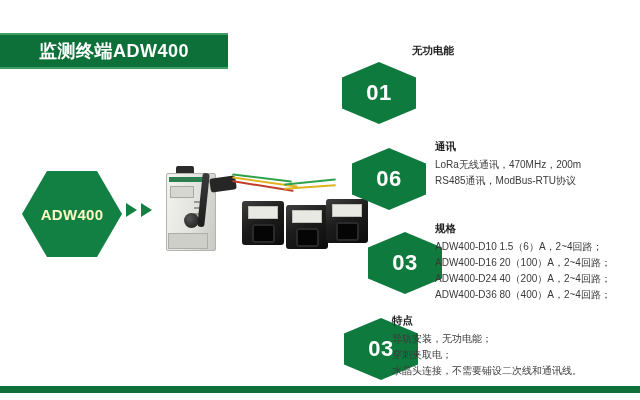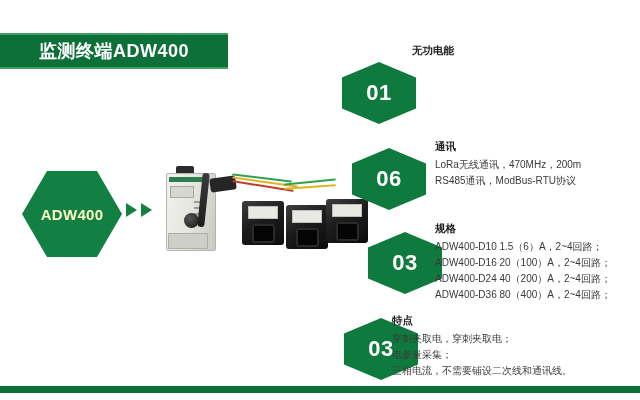--- a/index.html
+++ b/index.html
@@ -336,20 +336,20 @@
   <div class="text-block" id="block-3">
     <p class="block-heading">规格</p>
     <p class="block-line">ADW400-D10  1.5（6）A，2~4回路；</p>
     <p class="block-line">ADW400-D16  20（100）A，2~4回路；</p>
     <p class="block-line">ADW400-D24  40（200）A，2~4回路；</p>
     <p class="block-line">ADW400-D36  80（400）A，2~4回路；</p>
   </div>
 
   <div class="text-block" id="block-4">
     <p class="block-heading">特点</p>
-    <p class="block-line">穿刺夹取电，穿刺夹取电；</p>
-    <p class="block-line">电参量采集；</p>
-    <p class="block-line">三相电流，不需要铺设二次线和通讯线。</p>
+    <p class="block-line">导轨安装，无功电能；</p>
+    <p class="block-line">穿刺夹取电；</p>
+    <p class="block-line">水晶头连接，不需要铺设二次线和通讯线。</p>
   </div>
 
   <div class="bottom-bar"></div>
 
 </div>
 
 </body></html>

